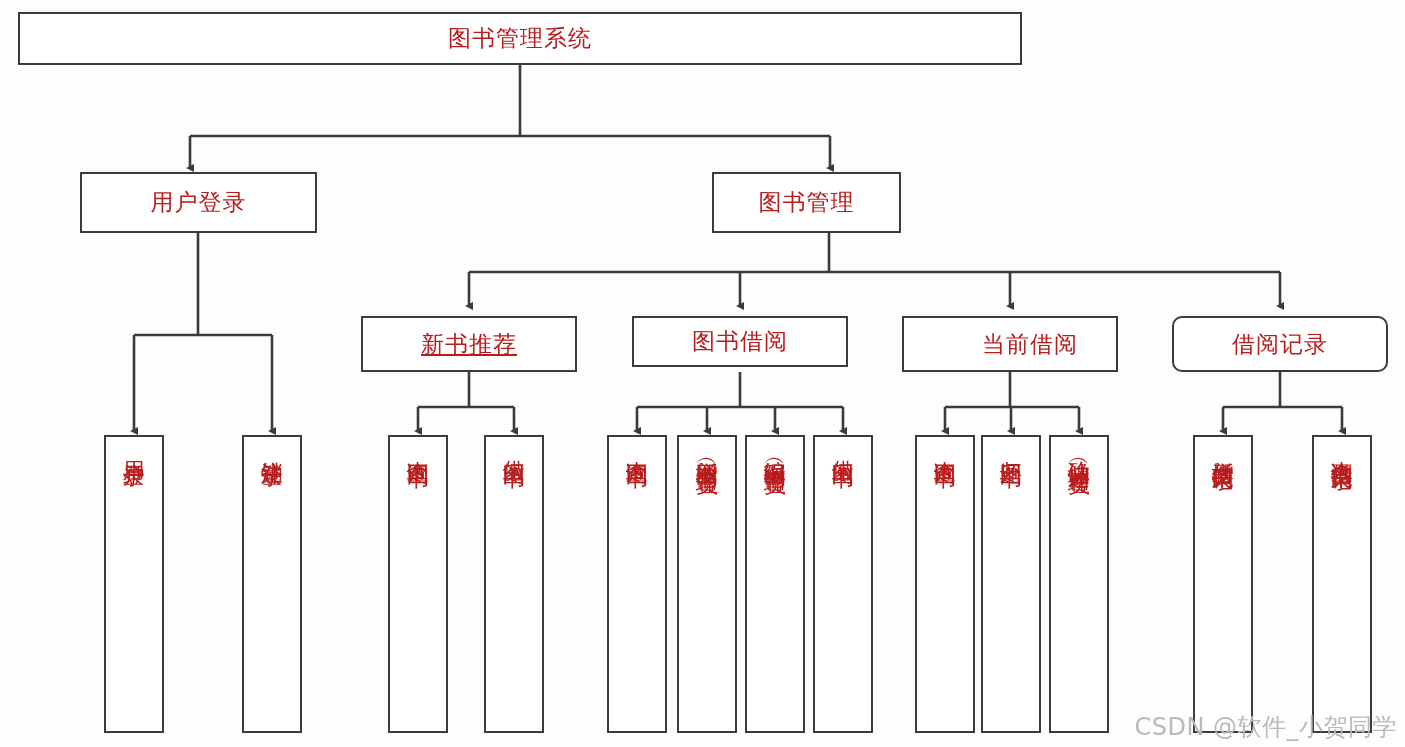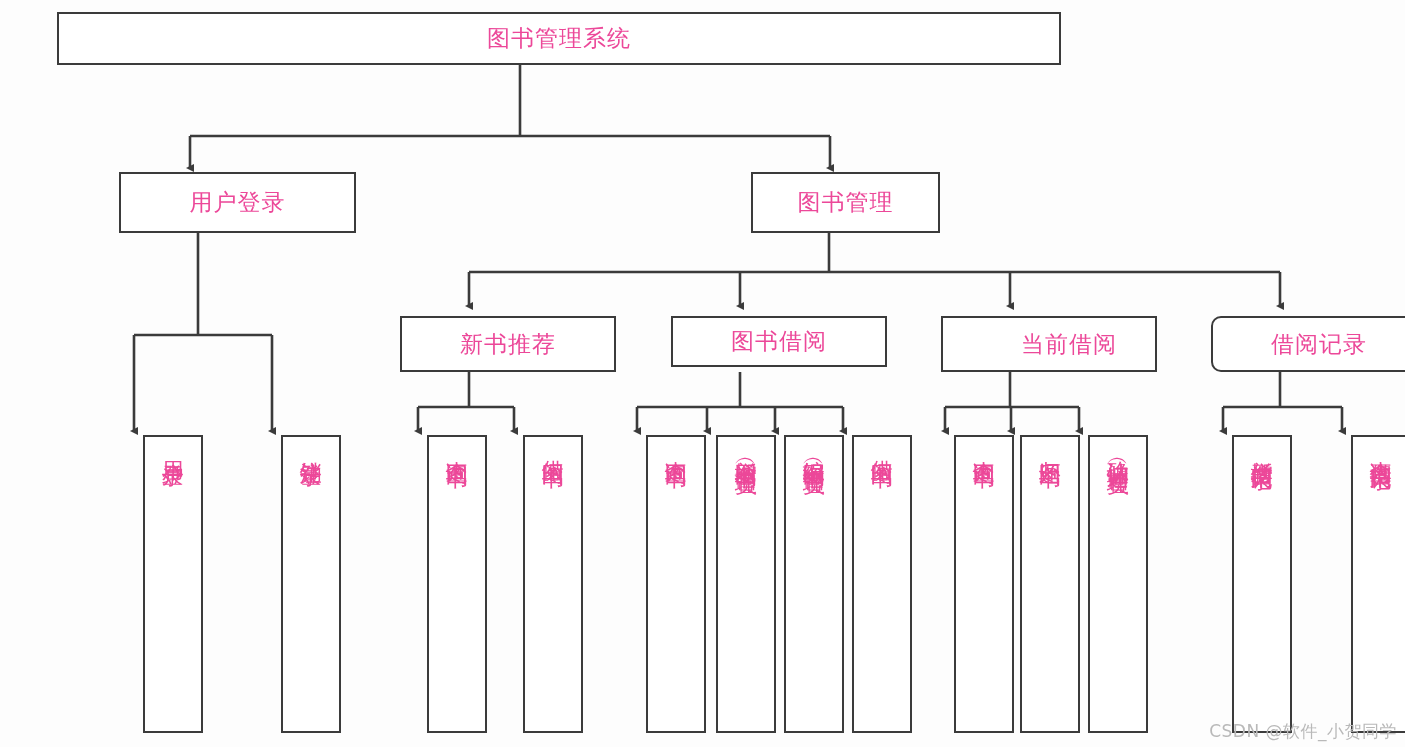--- a/index.html
+++ b/index.html
@@ -26,22 +26,21 @@
     height: 747px;
   }
   .node-box {
     position: absolute;
     box-sizing: border-box;
     border: 2.2px solid #3b3b3b;
     background: #ffffff;
     display: flex;
     align-items: center;
     justify-content: center;
-    color: #ec4899;
-    margin-left: 39px;
+    color: #b91c1c;
   }
   .node-box.horiz .node-label {
     font-size: 23px;
     letter-spacing: 1px;
     line-height: 1;
     white-space: nowrap;
   }
   .node-box.vert {
     align-items: flex-start;
     justify-content: center;
@@ -53,21 +52,21 @@
     writing-mode: vertical-rl;
     text-orientation: upright;
     letter-spacing: 2px;
     white-space: nowrap;
     display: block;
   }
   .watermark {
     position: absolute;
     right: 8px;
     bottom: 4px;
-    font-size: 17px;
+    font-size: 24px;
     color: #b9b9b9;
     letter-spacing: 0.5px;
     white-space: nowrap;
     pointer-events: none;
     user-select: none;
   }
 </style>
 </head>
 <body>
 
@@ -127,21 +126,21 @@
     <span class="node-label">图书管理系统</span>
   </div>
 
   <div class="node-box horiz" style="left:80px; top:172px; width:237px; height:61px;">
     <span class="node-label">用户登录</span>
   </div>
   <div class="node-box horiz" style="left:712px; top:172px; width:189px; height:61px;">
     <span class="node-label">图书管理</span>
   </div>
 
-  <div class="node-box horiz" style="left:361px; top:316px; width:216px; height:56px;">
+  <div class="node-box horiz" style="left:361px; top:316px; width:216px; height:56px;text-decoration:underline;">
     <span class="node-label">新书推荐</span>
   </div>
   <div class="node-box horiz" style="left:632px; top:316px; width:216px; height:51px;">
     <span class="node-label">图书借阅</span>
   </div>
   <div class="node-box horiz" style="left:902px; top:316px; width:216px; height:56px;padding-left:40px;">
     <span class="node-label">当前借阅</span>
   </div>
   <div class="node-box horiz" style="left:1172px; top:316px; width:216px; height:56px;border-radius:10px;">
     <span class="node-label">借阅记录</span>

